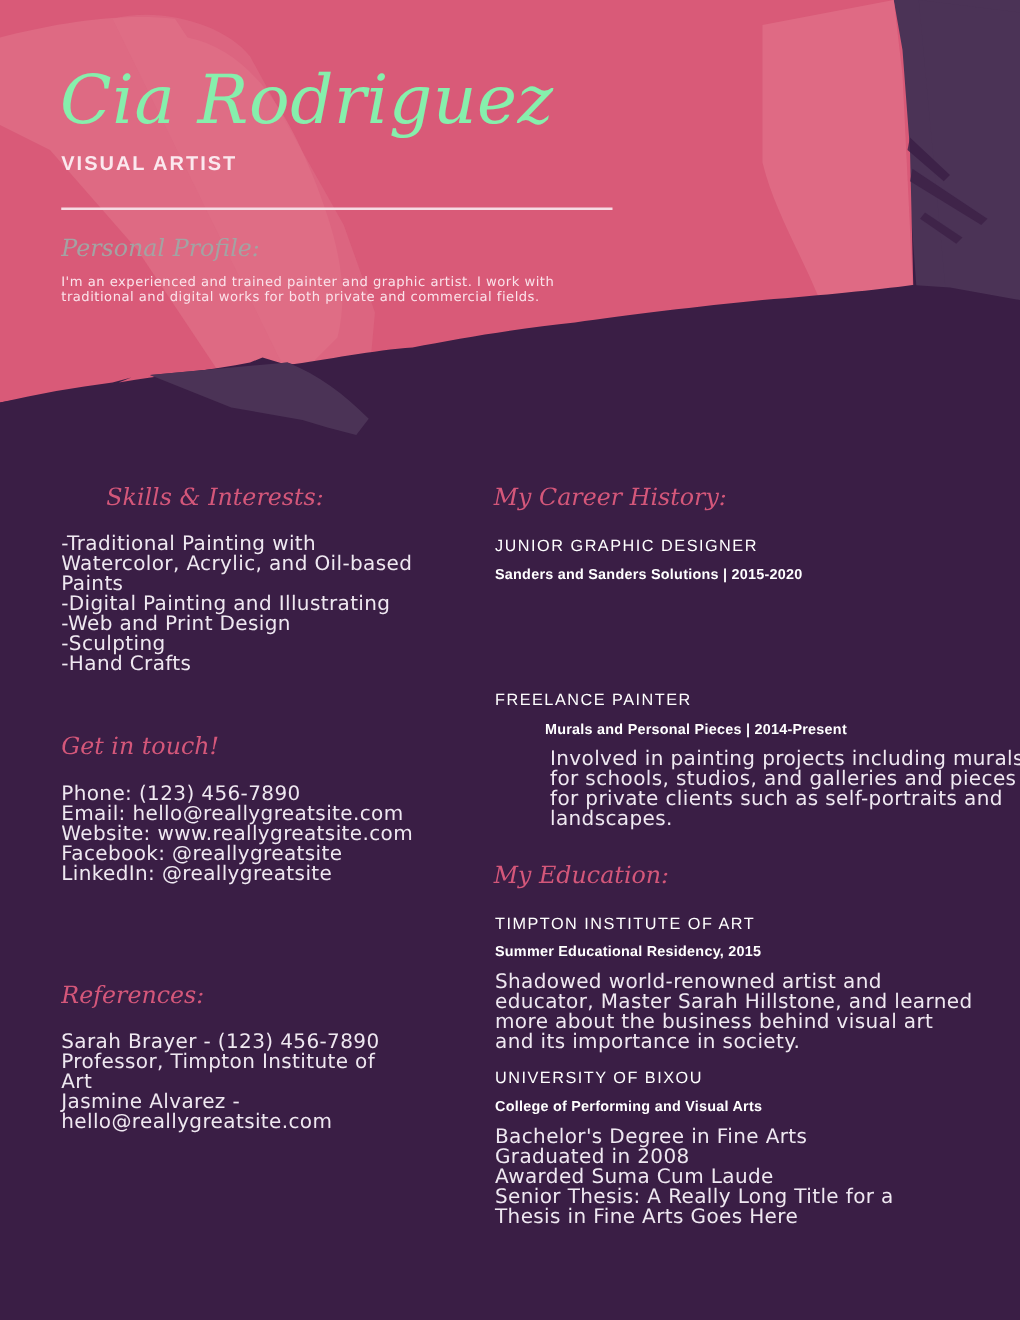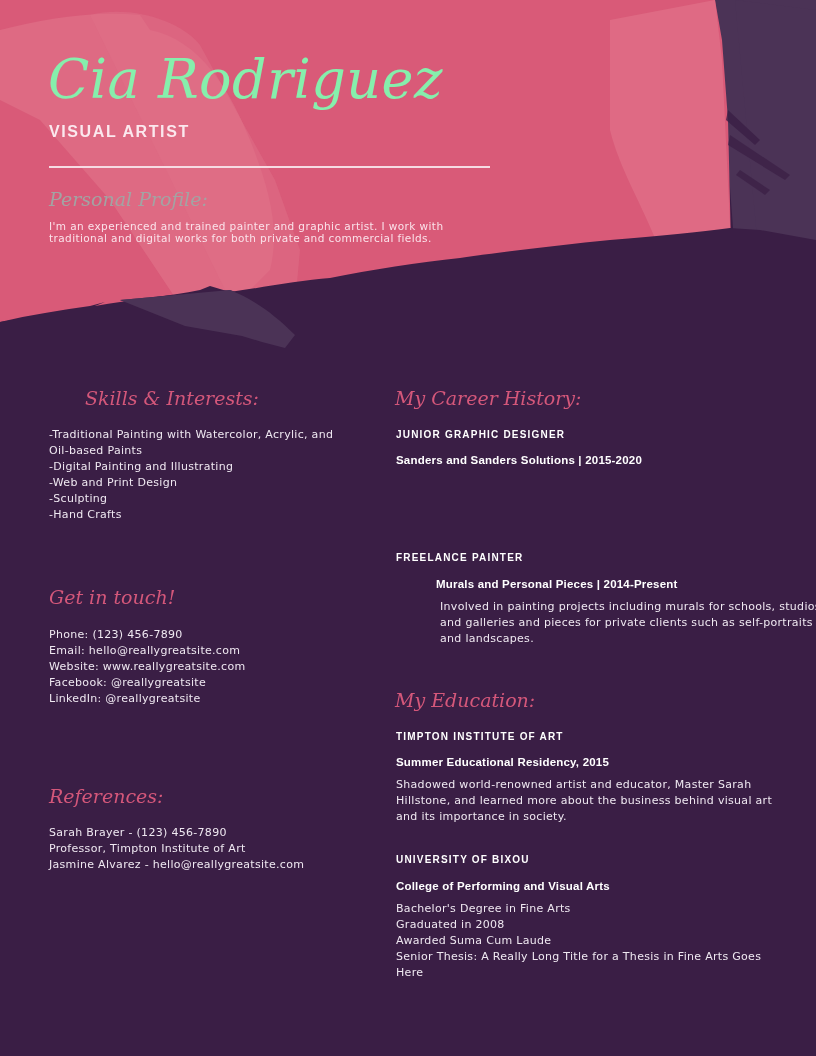--- a/index.html
+++ b/index.html
@@ -38,30 +38,30 @@
       position: absolute; left: 49px; top: 220px; width: 400px;
       font-size: 10.5px; line-height: 12px; letter-spacing: 0.4px; color: #fbe2ea;
     }
 
     .section-title {
       position: absolute;
       font-family: "DejaVu Serif", serif; font-style: italic;
       font-size: 19px; color: #d4577a;
     }
     .body-text {
-      position: absolute; font-size: 11px; line-height: 16px; letter-spacing: 0.3px;
+      position: absolute; font-size: 16px; line-height: 16px; letter-spacing: 0.3px;
       color: #efe8f1;
     }
     .body-text div { white-space: normal; }
     .col-left { width: 300px; }
     .col-right { width: 385px; }
 
     .job-title {
-      position: absolute; font-family: "Liberation Sans", sans-serif; font-weight: 700;
-      font-size: 10px; letter-spacing: 1.2px; color: #ffffff;
+      position: absolute; font-family: "Liberation Sans", sans-serif; font-weight: 400;
+      font-size: 13px; letter-spacing: 1.2px; color: #ffffff;
     }
     .job-sub {
       position: absolute; font-family: "Liberation Sans", sans-serif; font-weight: 700;
       font-size: 11.5px; color: #ffffff; letter-spacing: 0.2px;
     }
   </style>
 </head>
 <body>
 
 <svg class="bg-art" viewBox="0 0 816 360" xmlns="http://www.w3.org/2000/svg">

